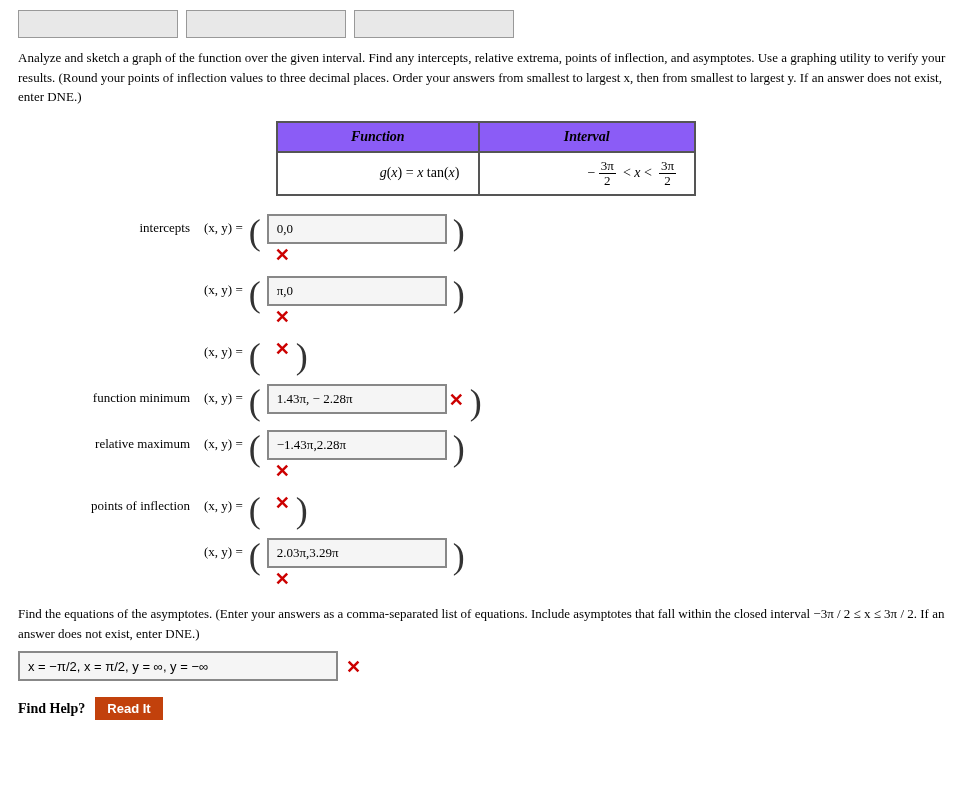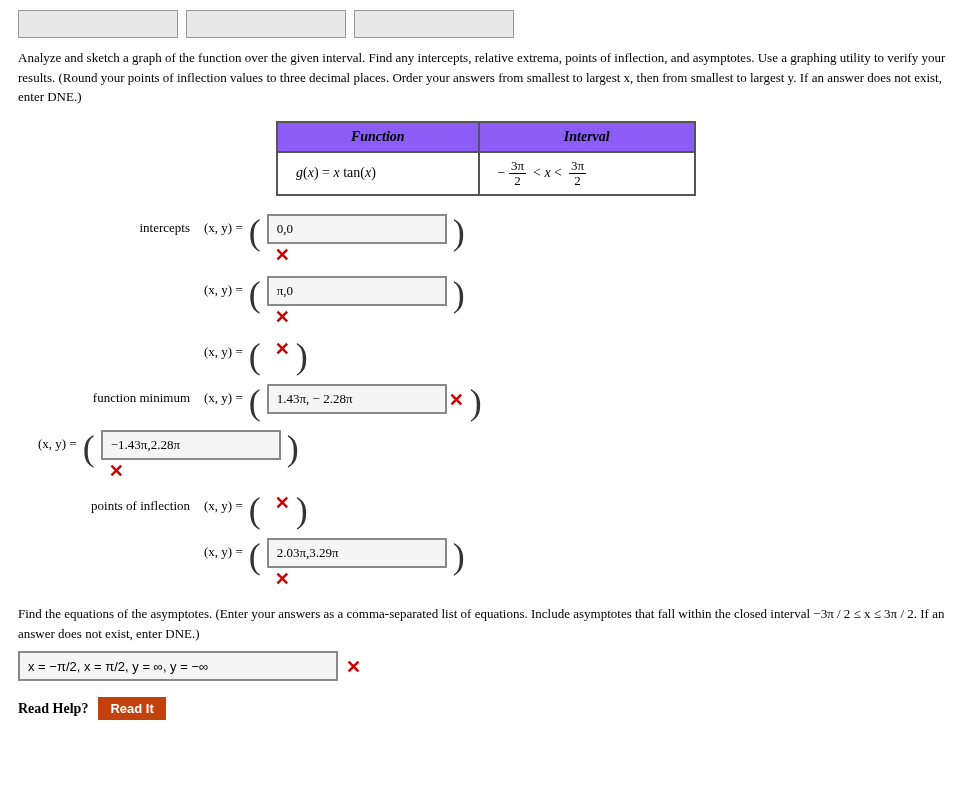--- a/index.html
+++ b/index.html
@@ -41,21 +41,21 @@
       border: 2px solid #555;
       padding: 6px 18px;
       text-align: center;
       font-weight: bold;
       font-size: 14px;
       font-style: italic;
     }
     .function-table td {
       border: 2px solid #555;
       padding: 6px 18px;
-      text-align: left;
+      text-align: right;
       font-size: 14px;
       margin-left: 32px;
     }
     .fraction {
       display: inline-flex;
       flex-direction: column;
       align-items: center;
       vertical-align: middle;
       font-size: 13px;
       line-height: 1.1;
@@ -268,20 +268,21 @@
     <div class="answer-inner">
       <div class="input-line">
         <input class="input-box" type="text" value="1.43π, − 2.28π" style="">
         <span class="x-mark">✕</span>
       </div>
     </div>
     <span class="paren-close">)</span>
   </div>
 
   <div class="answer-row">
+    <div class="answer-label">relative maximum</div>
     <div class="answer-eq">(x, y) =</div>
     <span class="paren-open">(</span>
     <div class="answer-inner">
       <div class="input-line">
         <input class="input-box" type="text" value="−1.43π,2.28π" style="">
       </div>
       <div class="x-below">✕</div>
     </div>
     <span class="paren-close">)</span>
   </div>
@@ -315,15 +316,15 @@
 
 <div class="asymptote-section">
   <p>Find the equations of the asymptotes. (Enter your answers as a comma-separated list of equations. Include asymptotes that fall within the closed interval −3π / 2 ≤ x ≤ 3π / 2. If an answer does not exist, enter DNE.)</p>
   <div class="asymptote-input-row">
     <input class="asymptote-input" type="text" value="x = −π/2, x = π/2, y = ∞, y = −∞" style="">
     <span class="x-mark">✕</span>
   </div>
 </div>
 
 <div class="need-help-row">
-  <span class="need-help-label">Read Help?</span>
+  <span class="need-help-label">Find Help?</span>
   <button class="read-it-btn">Read It</button>
 </div>
 
 </body></html>

